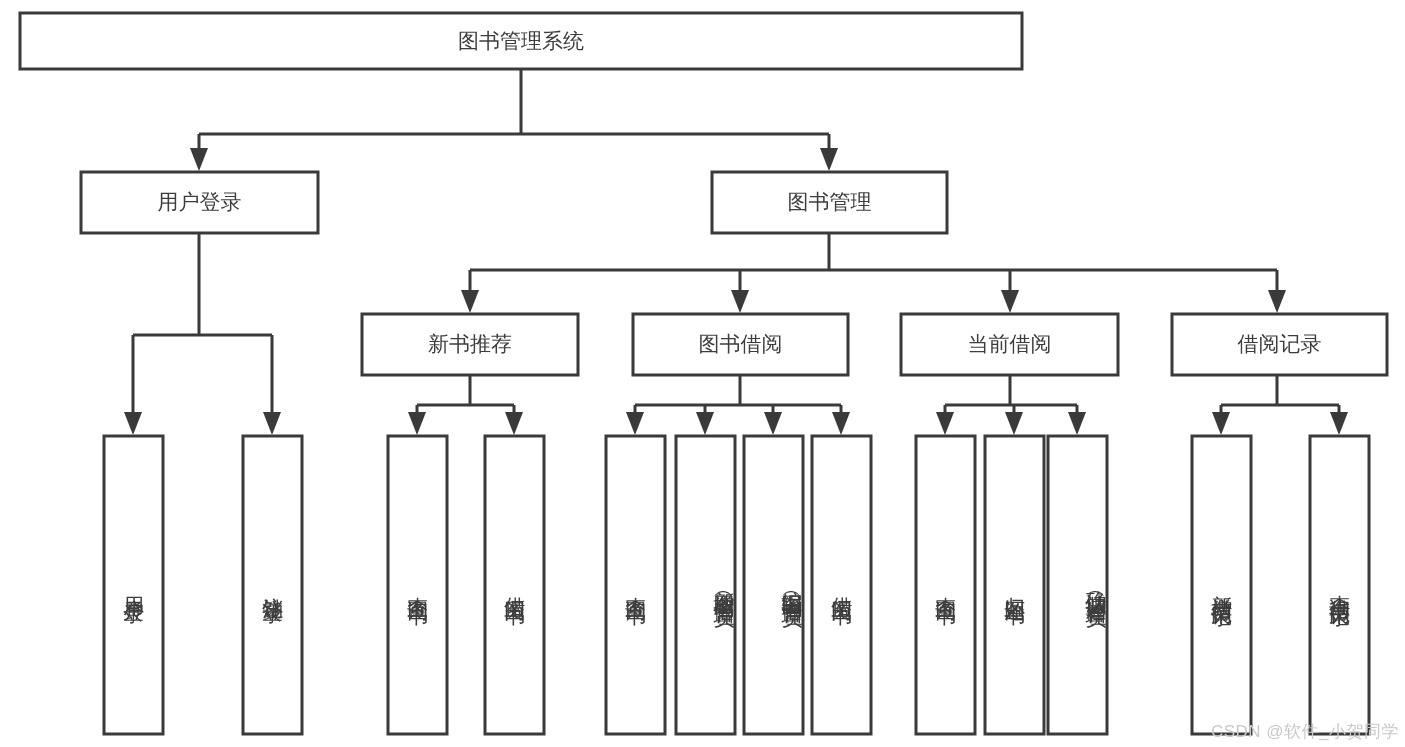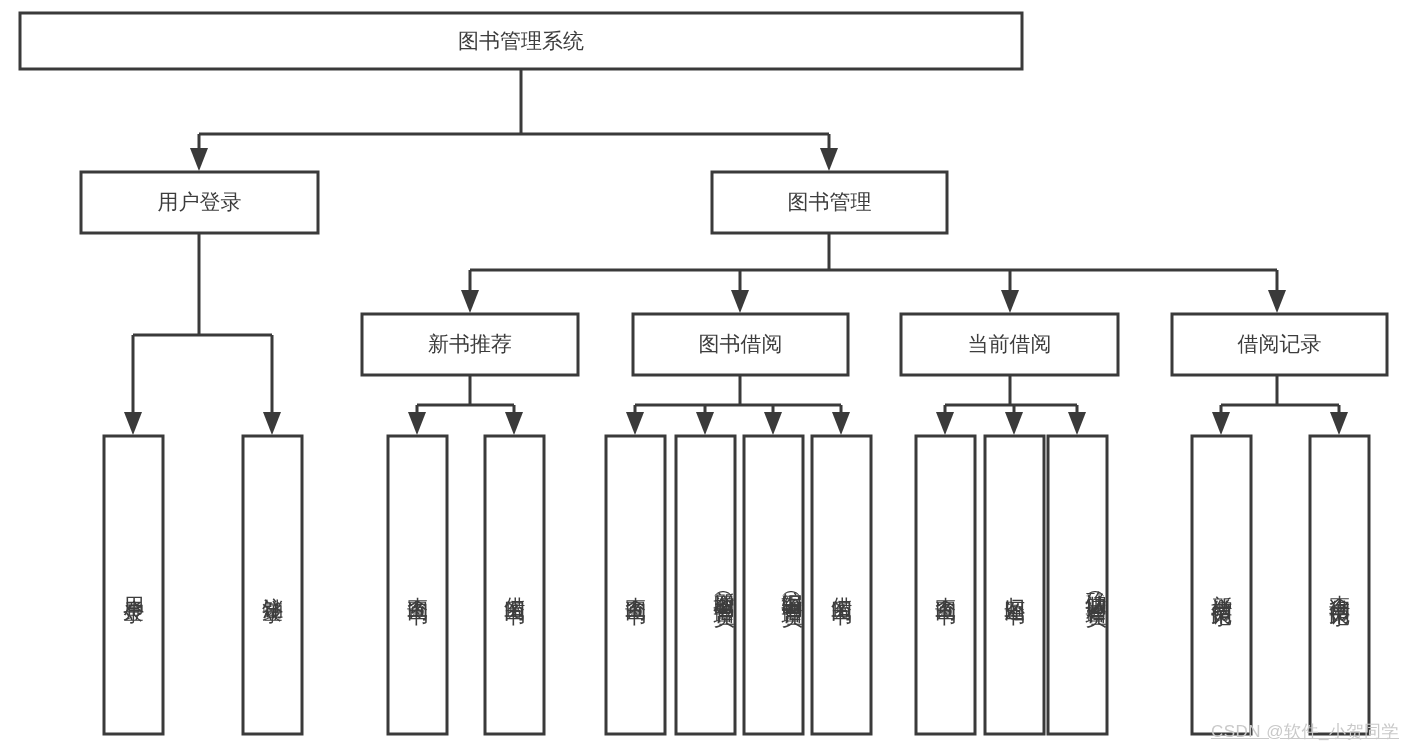--- a/index.html
+++ b/index.html
@@ -37,21 +37,20 @@
   .vlabel-wrap.centered{align-items:center;}
   .connector{stroke:#3a3a3a;stroke-width:3;fill:none;}
   .arrow-head{fill:#3a3a3a;}
   .watermark{
     position:absolute;
     right:6px;bottom:4px;
     font-size:17px;
     color:#c9c9c9;
     letter-spacing:0.5px;
     white-space:nowrap;
-    text-decoration:underline;
   }
 </style>
 </head>
 <body>
 
 <div id="diagram-root">
   <svg class="diagram" id="diagram-svg" viewBox="0 0 1405 747">
       <g>
         <path class="connector" d="M521 69 L521 134 M199 134 L829 134 M199 134 L199 158 M829 134 L829 158"></path>
         <polygon class="arrow-head" points="190,148 208,148 199,171"></polygon>

